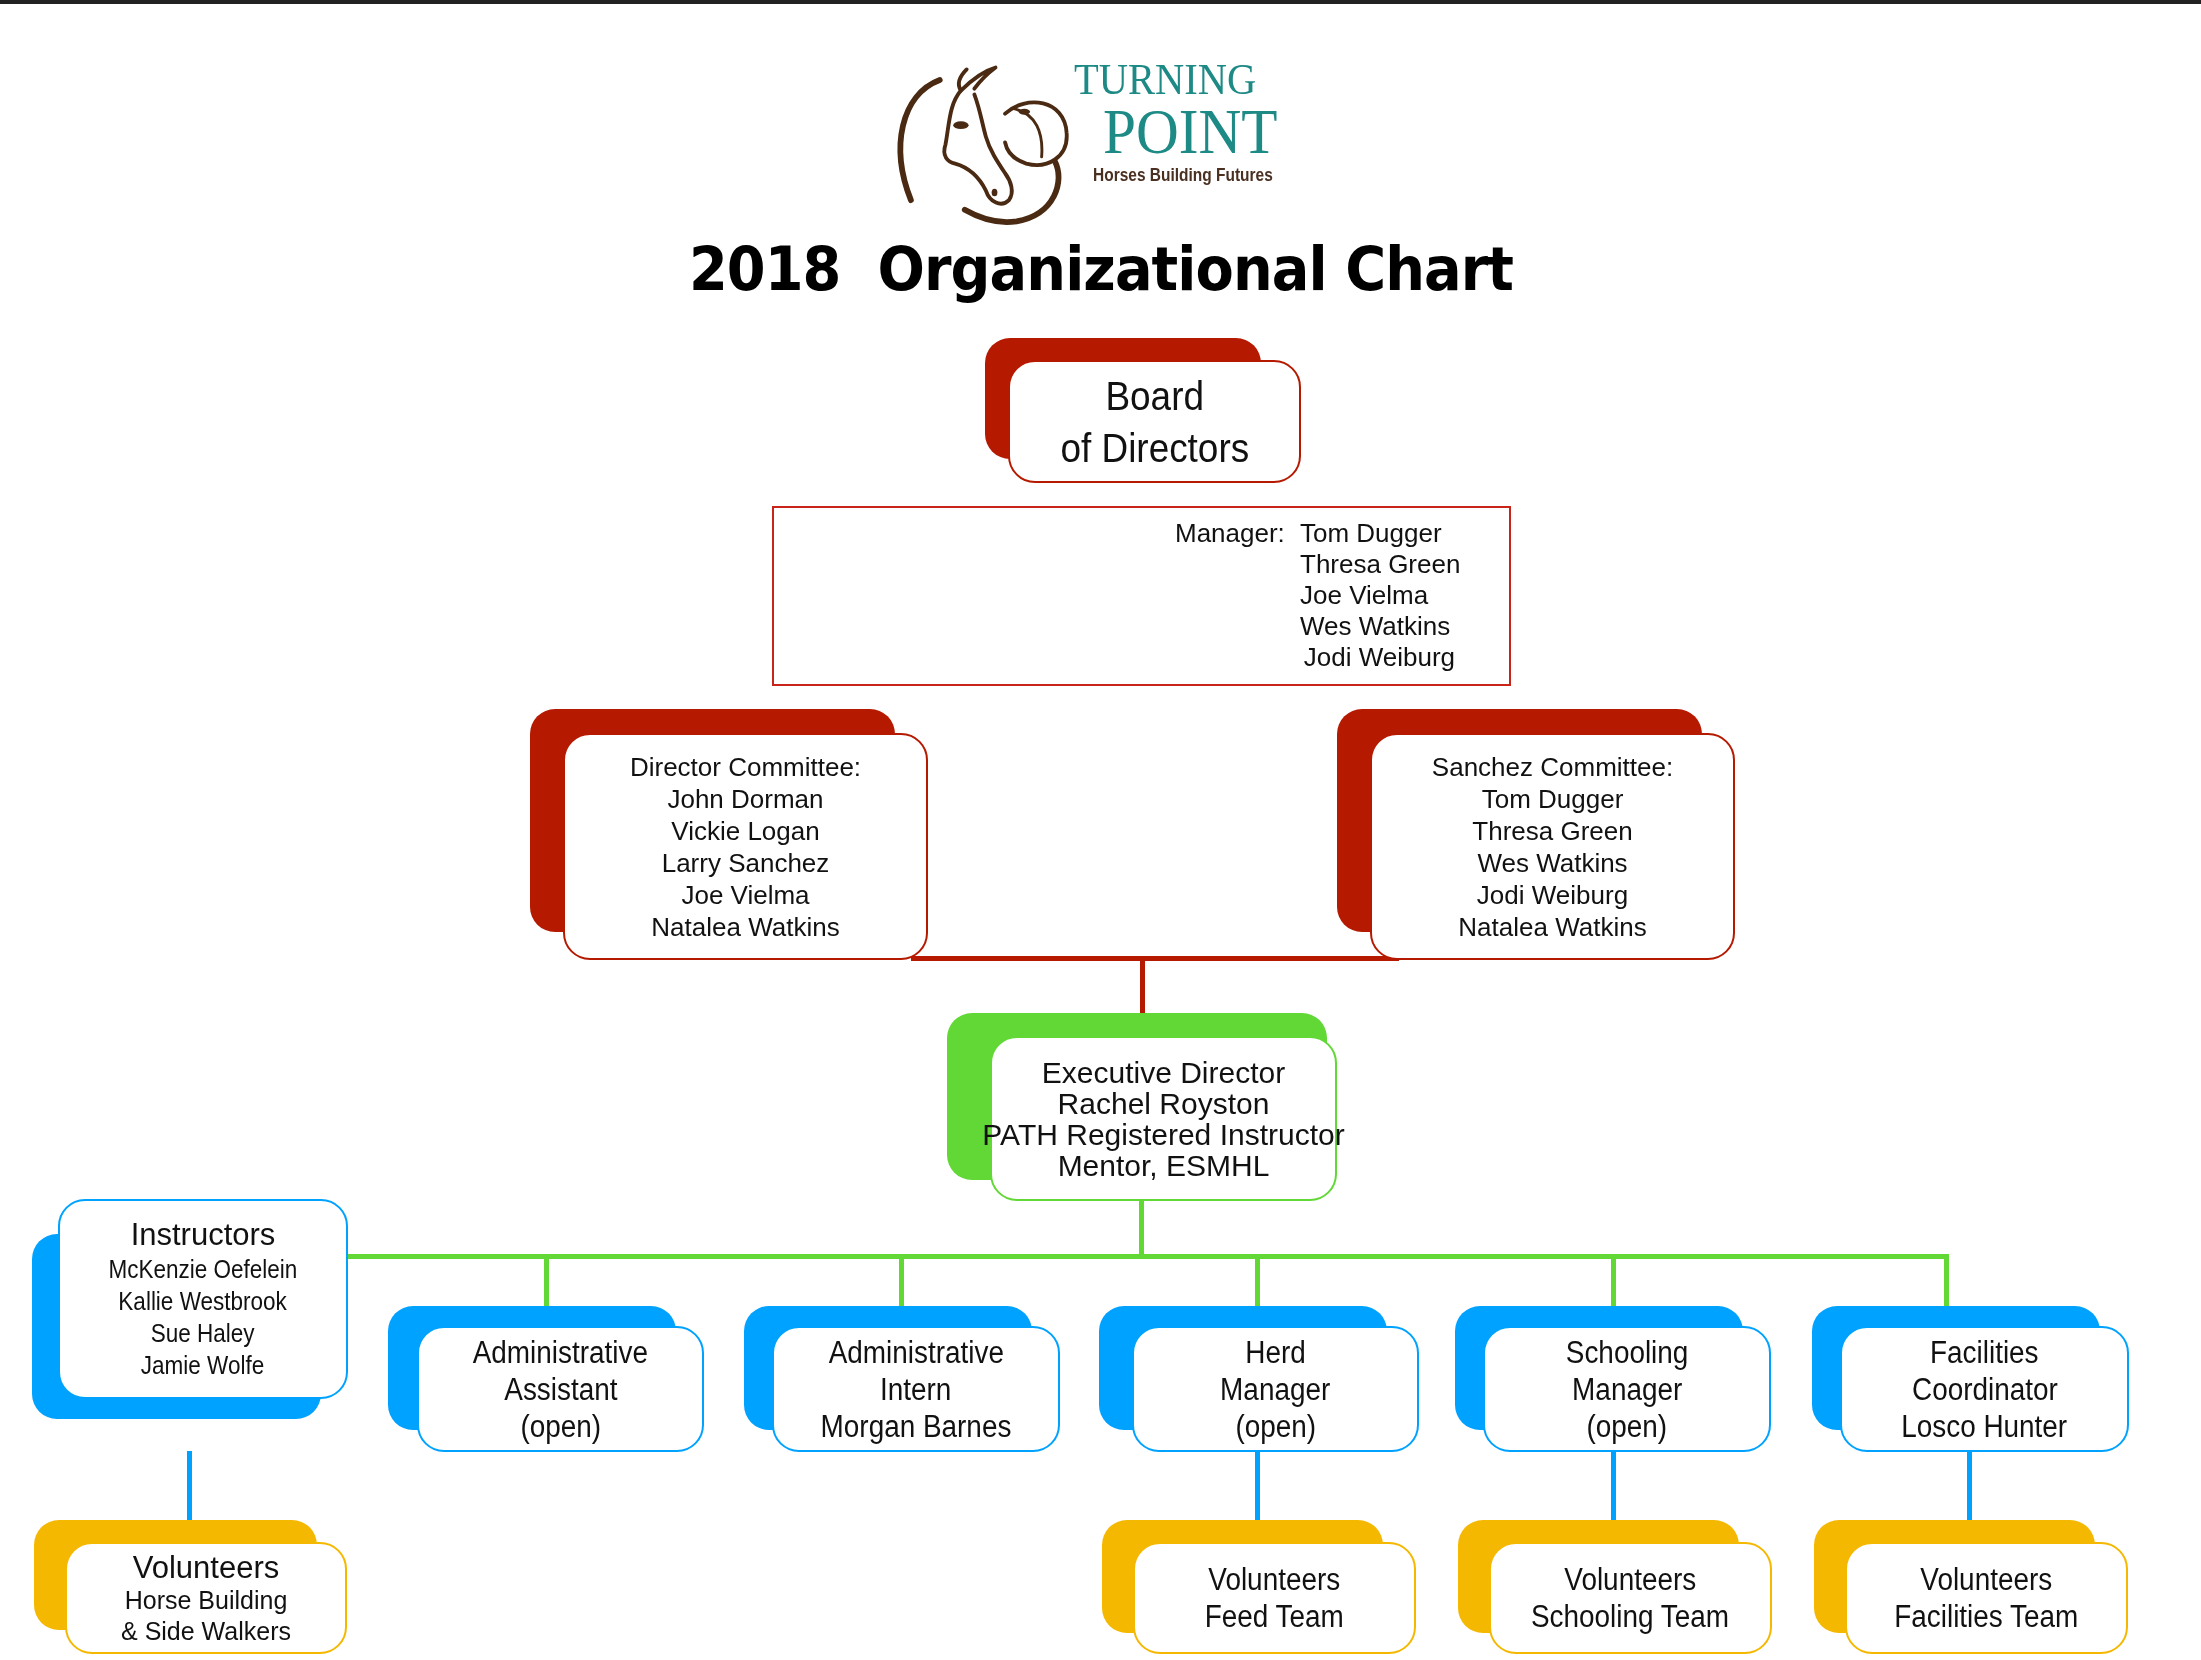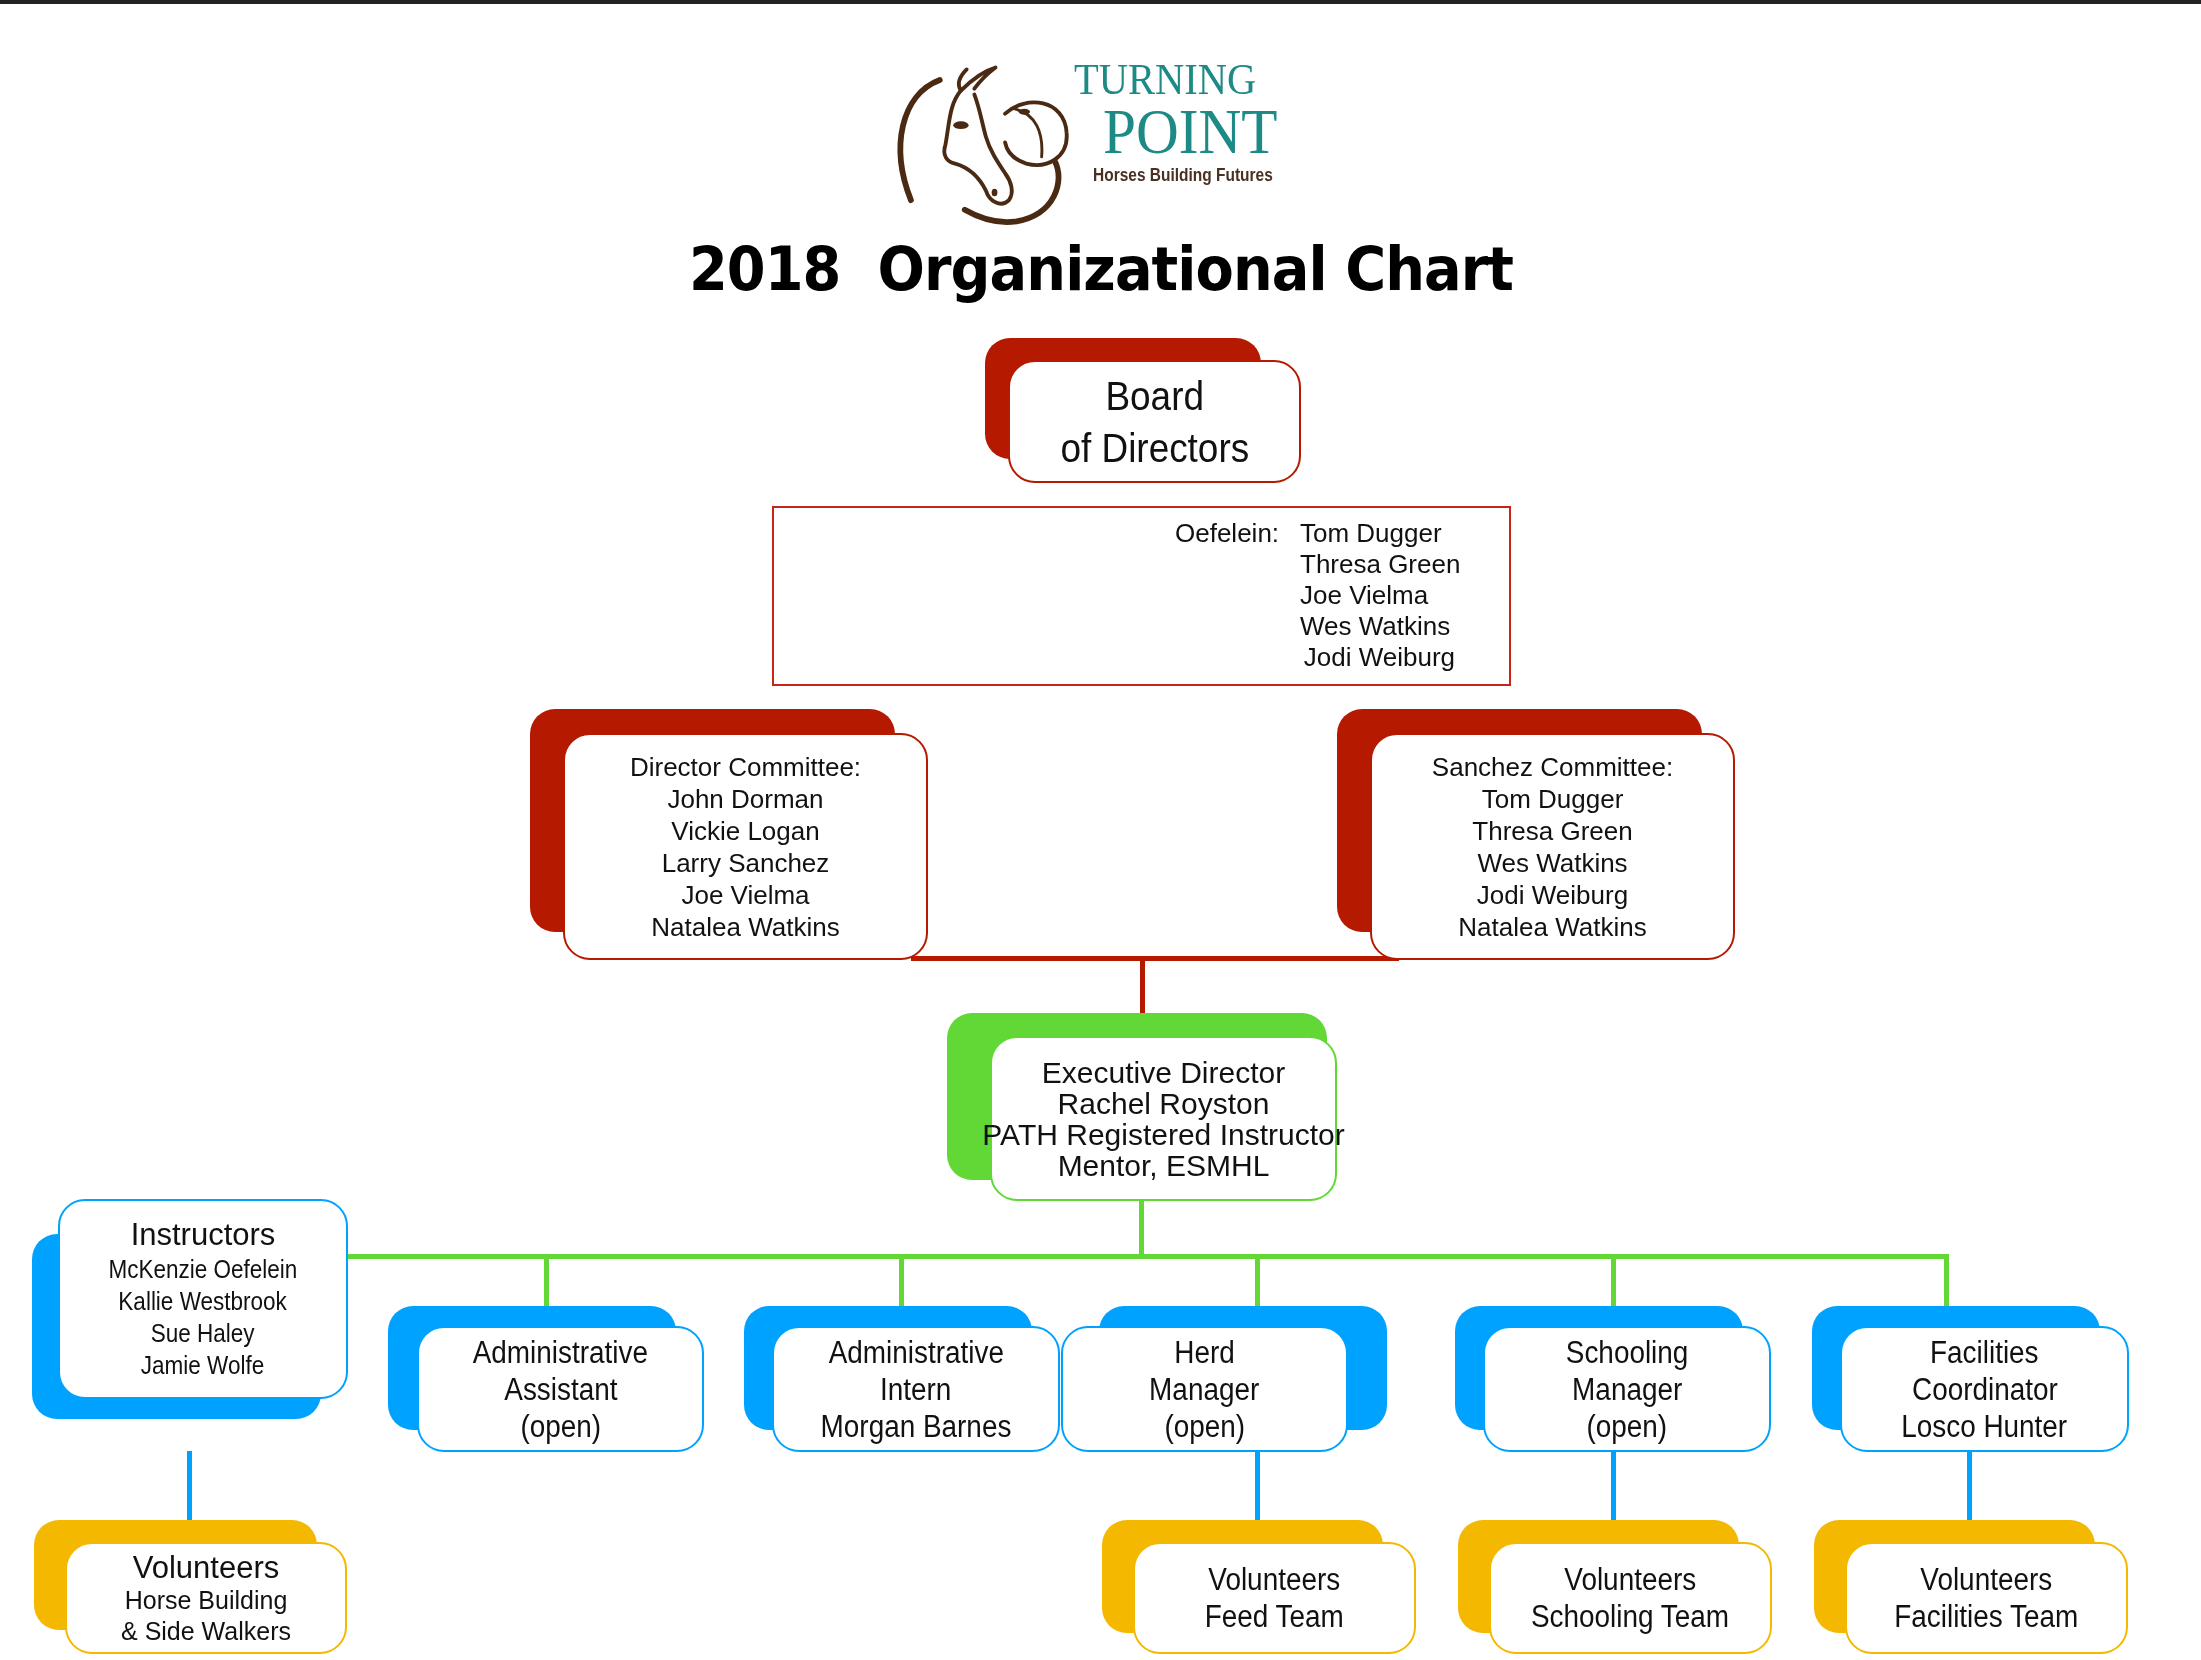--- a/index.html
+++ b/index.html
@@ -78,21 +78,21 @@
 
 <div>
   <div class="back red-back" style="left:985px;top:338px;width:276px;height:121px;"></div>
   <div class="front red-front" style="left:1008px;top:360px;width:293px;height:123px;font-size:41px;line-height:52px;">
     <span class="txt" style="transform:scaleX(0.9);">Board</span>
     <span class="txt" style="transform:scaleX(0.9);">of Directors</span>
   </div>
 </div>
 
 <div class="board-info">
-  <div class="col" style="left:401px;">Oefelein:</div>
+  <div class="col" style="left:401px;">Manager:</div>
   <div class="col" style="left:526px;">
     <span class="row">Tom Dugger</span>
     <span class="row">Thresa Green</span>
     <span class="row">Joe Vielma</span>
     <span class="row">Wes Watkins</span>
     <span class="row" style="padding-left:3.8px;">Jodi Weiburg</span>
   </div>
 </div>
 
 <div>
@@ -153,21 +153,21 @@
   <div class="back blue-back" style="left:744px;top:1306px;width:288px;height:124px;"></div>
   <div class="front blue-front" style="left:772px;top:1326px;width:288px;height:126px;font-size:31px;line-height:37px;">
     <span class="txt" style="transform:scaleX(0.9);">Administrative</span>
     <span class="txt" style="transform:scaleX(0.9);">Intern</span>
     <span class="txt" style="transform:scaleX(0.9);">Morgan Barnes</span>
   </div>
 </div>
 
 <div>
   <div class="back blue-back" style="left:1099px;top:1306px;width:288px;height:124px;"></div>
-  <div class="front blue-front" style="left:1061px;top:1326px;width:287px;height:126px;font-size:31px;line-height:37px;">
+  <div class="front blue-front" style="left:1132px;top:1326px;width:287px;height:126px;font-size:31px;line-height:37px;">
     <span class="txt" style="transform:scaleX(0.9);">Herd</span>
     <span class="txt" style="transform:scaleX(0.9);">Manager</span>
     <span class="txt" style="transform:scaleX(0.9);">(open)</span>
   </div>
 </div>
 
 <div>
   <div class="back blue-back" style="left:1455px;top:1306px;width:288px;height:124px;"></div>
   <div class="front blue-front" style="left:1483px;top:1326px;width:288px;height:126px;font-size:31px;line-height:37px;">
     <span class="txt" style="transform:scaleX(0.9);">Schooling</span>

